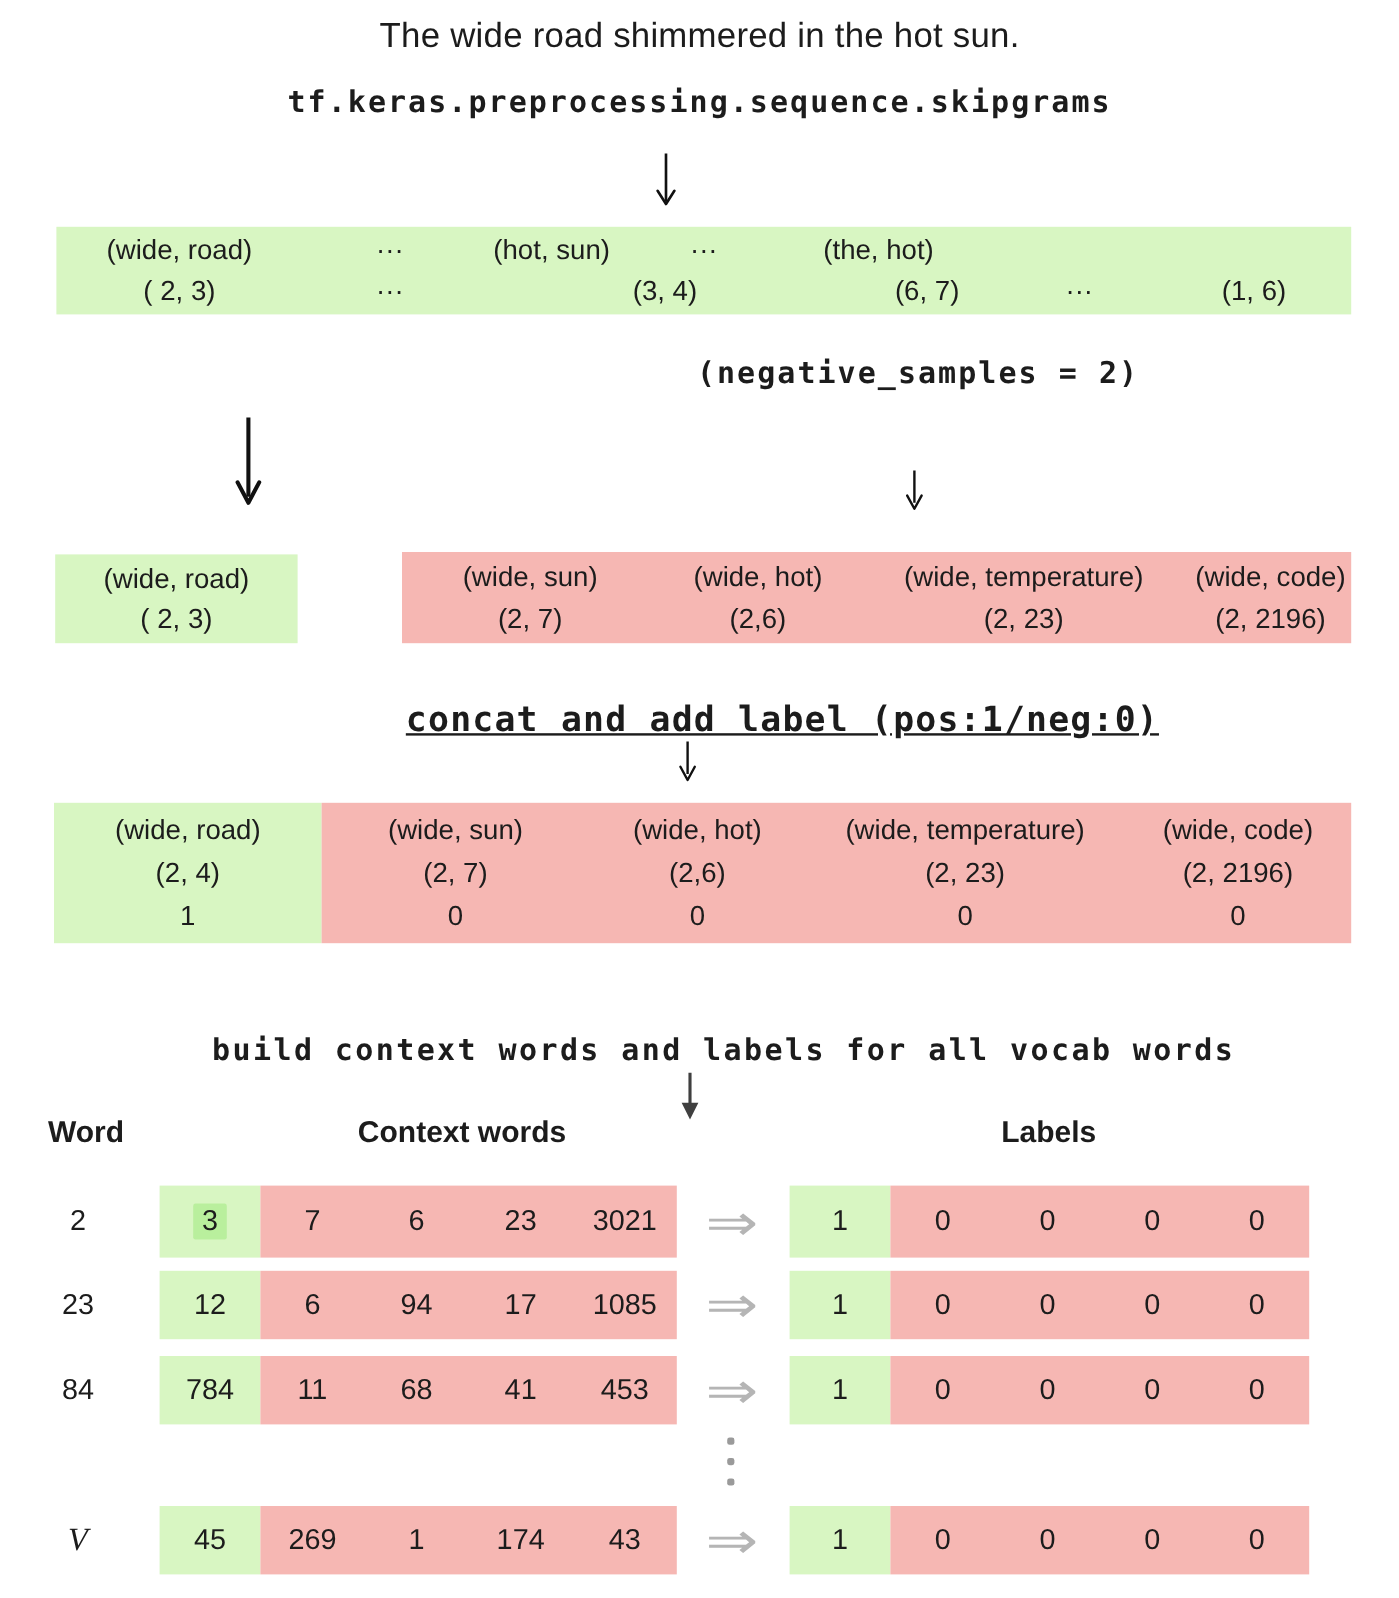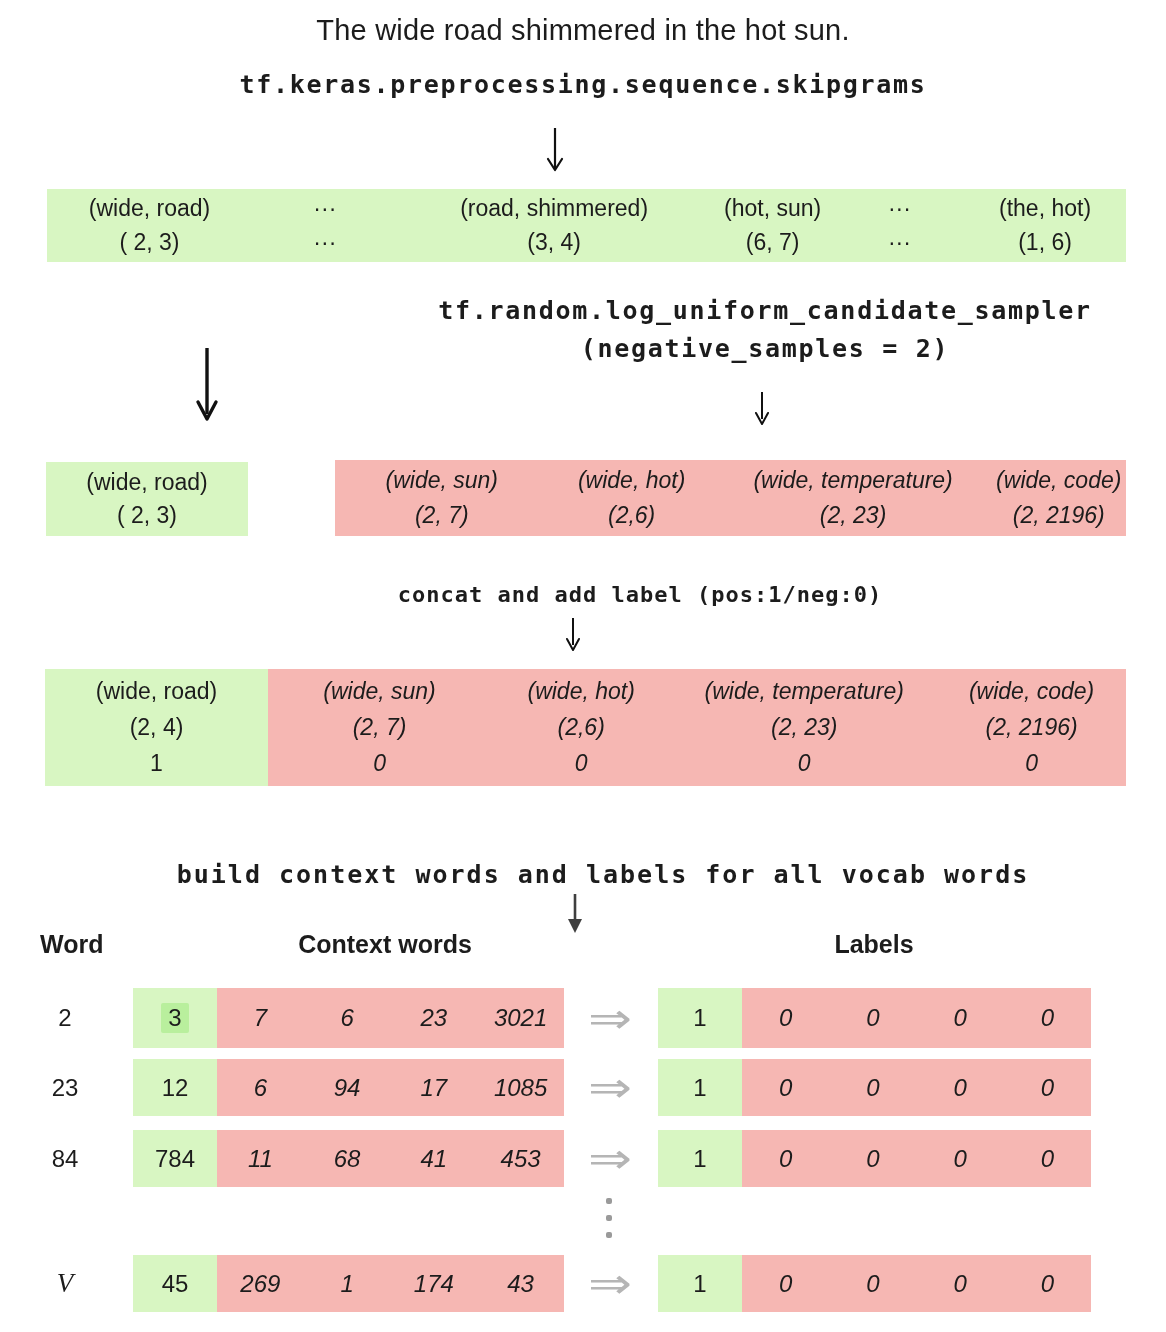--- a/index.html
+++ b/index.html
@@ -4,26 +4,26 @@
 <style>
   html,body{margin:0;padding:0;background:#ffffff;}
   #page{position:relative;width:1166px;height:1332px;background:#fff;overflow:hidden;
         font-family:"Liberation Sans",sans-serif;color:#1c1c1c;}
   .abs{position:absolute;}
   .center{text-align:center;}
   .title{top:14px;left:0;width:1166px;font-size:29px;letter-spacing:.2px;}
   .mono{font-family:"DejaVu Sans Mono","Liberation Mono",monospace;font-weight:bold;}
   .fn1{top:70px;left:0;width:1166px;font-size:25px;letter-spacing:1.7px;}
   .fn2{top:292px;left:415px;width:700px;font-size:25px;letter-spacing:1.7px;line-height:38px;}
-  .concat-label{top:582px;left:240px;width:800px;font-size:22px;letter-spacing:1px;}
+  .concat-label{top:582px;left:252px;width:800px;font-size:29px;letter-spacing:1px;text-decoration:underline;}
   .build-label{top:860px;left:20px;width:1166px;font-size:25px;letter-spacing:2px;}
 
   .box{display:flex;flex-direction:column;justify-content:space-evenly;}
   .greenbg{background:var(--green,#d8f6c2);}
-  .redbg{background:var(--pink,#f6b7b3);font-style:italic;}
+  .redbg{background:var(--pink,#f6b7b3);}
   .row{display:flex;width:100%;}
   .cell{display:flex;align-items:center;justify-content:center;font-size:23px;}
 
   
   .box1{left:47px;top:189px;width:1079px;height:73px;}
   .c6a{width:19%}.c6b{width:13.5%}.c6c{width:29%}.c6d{width:11.5%}.c6e{width:12%}.c6f{width:15%}
 
   
   .gbox2{left:46px;top:462px;width:202px;height:74px;}
   .rbox1{left:335px;top:460px;width:791px;height:76px;}
@@ -68,37 +68,35 @@
     <svg width="20" height="46" viewBox="0 0 20 46">
       <line x1="10" y1="2" x2="10" y2="42" stroke="#111" stroke-width="2.2"></line>
       <polyline points="3,33 10,44 17,33" fill="none" stroke="#111" stroke-width="2.2" stroke-linecap="round" stroke-linejoin="round"></polyline>
     </svg>
   </div>
 
   <div class="abs box box1 greenbg">
     <div class="row">
       <div class="cell c6a">(wide, road)</div>
       <div class="cell c6b">···</div>
-      <div class="cell c6c">(road, shimmered)</div>
       <div class="cell c6d">(hot, sun)</div>
       <div class="cell c6e">···</div>
       <div class="cell c6f">(the, hot)</div>
     </div>
     <div class="row">
       <div class="cell c6a">( 2, 3)</div>
       <div class="cell c6b">···</div>
       <div class="cell c6c">(3, 4)</div>
       <div class="cell c6d">(6, 7)</div>
       <div class="cell c6e">···</div>
       <div class="cell c6f">(1, 6)</div>
     </div>
   </div>
 
   <div class="abs fn2 center mono">
-    <div>tf.random.log_uniform_candidate_sampler</div>
     <div>(negative_samples = 2)</div>
   </div>
 
   <div class="abs" style="left:194px;top:346px;">
     <svg width="26" height="76" viewBox="0 0 26 76">
       <line x1="13" y1="2" x2="13" y2="68" stroke="#111" stroke-width="3.4"></line>
       <polyline points="4,56 13,73 22,56" fill="none" stroke="#111" stroke-width="3.4" stroke-linecap="round" stroke-linejoin="round"></polyline>
     </svg>
   </div>
 

